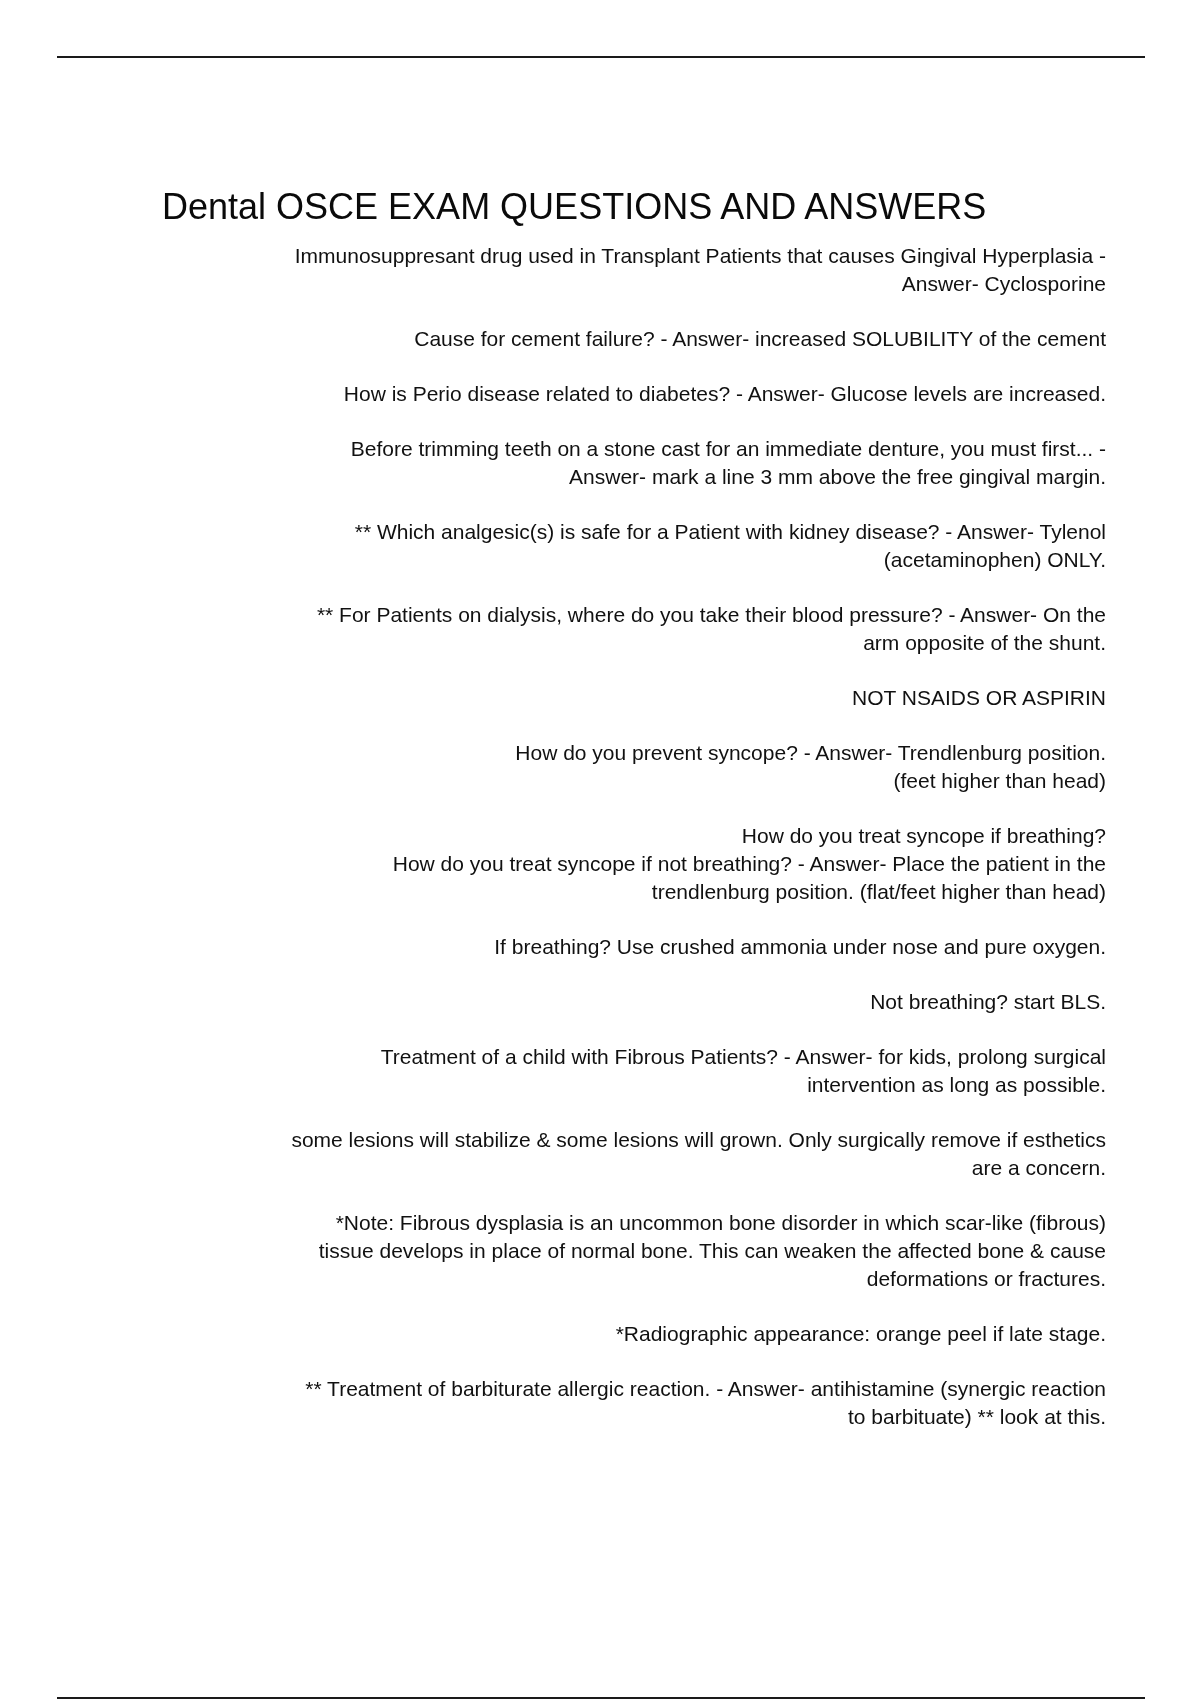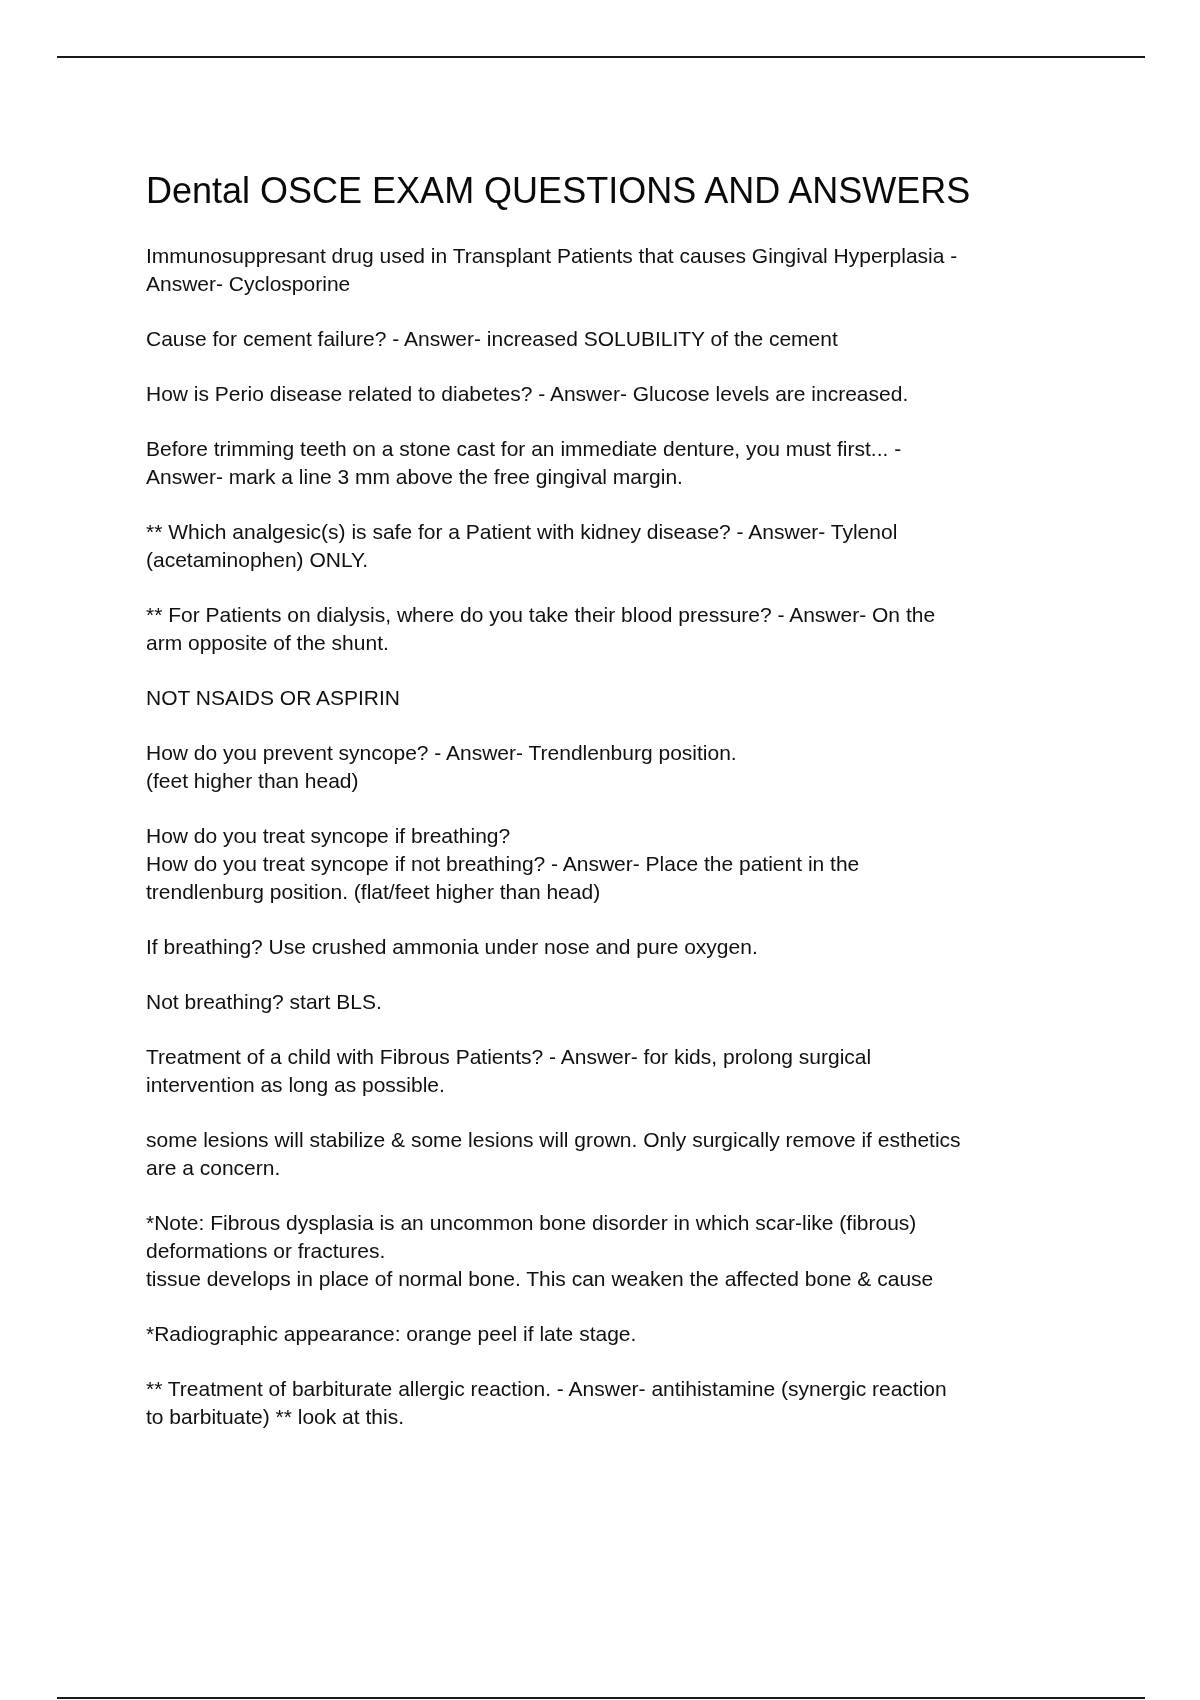--- a/index.html
+++ b/index.html
@@ -21,32 +21,33 @@
       width: 1088px;
       height: 2px;
       background: #1a1a1a;
     }
     .rule.top { top: 56px; }
     .rule.bottom { top: 1697px; }
     .page-title {
       position: absolute;
       left: 146px;
       top: 170px;
-      margin: 0;
+      margin: 16px;
       font-size: 36px;
       font-weight: normal;
       color: #0a0a0a;
       letter-spacing: 0px;
       line-height: 42px;
     }
     .content {
       position: absolute;
       left: 146px;
       top: 242px;
       width: 960px;
+      text-align: right;
     }
     .para {
       margin: 0 0 27px 0;
       font-size: 21px;
       line-height: 28px;
       color: #111111;
     }
     .para .line {
       display: block;
       white-space: nowrap;
@@ -103,22 +104,22 @@
   <p class="para">
     <span class="line">Treatment of a child with Fibrous Patients? - Answer- for kids, prolong surgical</span>
     <span class="line">intervention as long as possible.</span>
   </p>
   <p class="para">
     <span class="line">some lesions will stabilize &amp; some lesions will grown. Only surgically remove if esthetics</span>
     <span class="line">are a concern.</span>
   </p>
   <p class="para">
     <span class="line">*Note: Fibrous dysplasia is an uncommon bone disorder in which scar-like (fibrous)</span>
+    <span class="line">tissue develops in place of normal bone. This can weaken the affected bone &amp; cause</span>
     <span class="line">deformations or fractures.</span>
-    <span class="line">tissue develops in place of normal bone. This can weaken the affected bone &amp; cause</span>
   </p>
   <p class="para">
     <span class="line">*Radiographic appearance: orange peel if late stage.</span>
   </p>
   <p class="para">
     <span class="line">** Treatment of barbiturate allergic reaction. - Answer- antihistamine (synergic reaction</span>
     <span class="line">to barbituate) ** look at this.</span>
   </p>
 </div>
 

